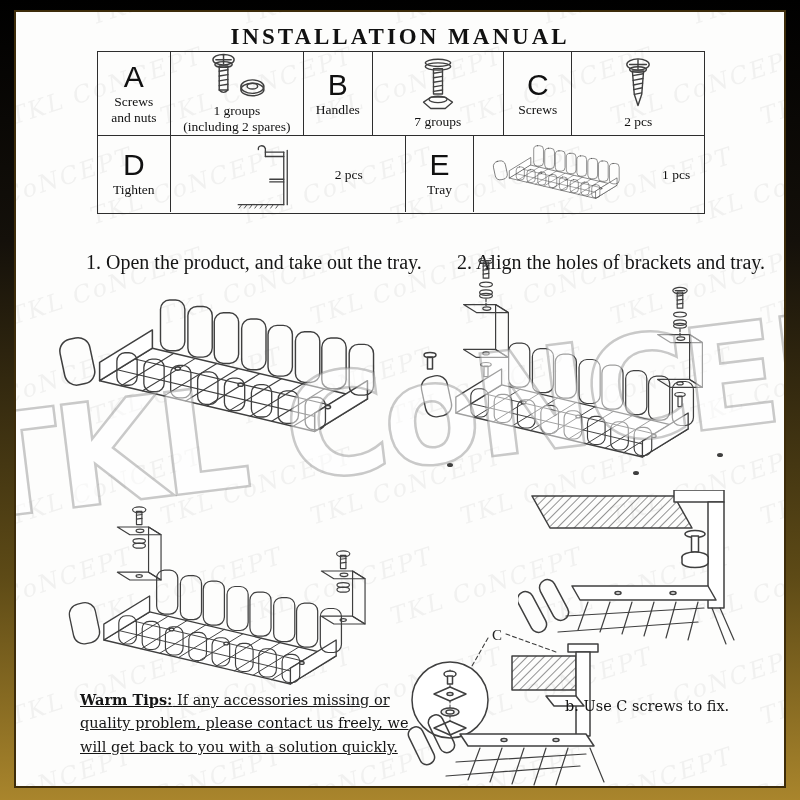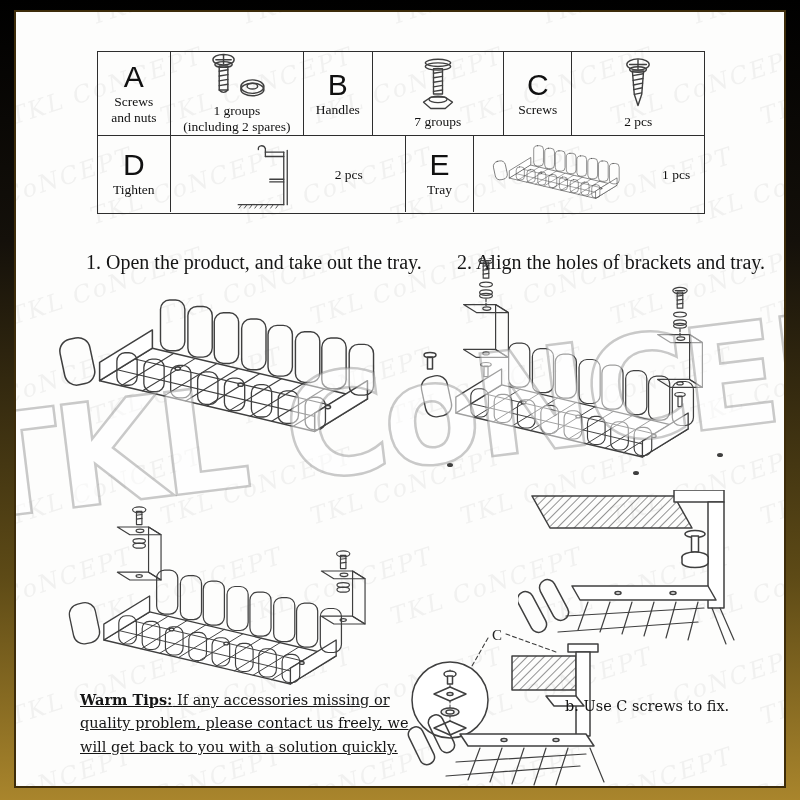--- a/index.html
+++ b/index.html
@@ -184,20 +184,21 @@
         <span class="wm-tile" style="left: 740px; top: 660px;">TKL CoNCEPT</span>
         <span class="wm-tile" style="left: -80px; top: 760px;">TKL CoNCEPT</span>
         <span class="wm-tile" style="left: 70px; top: 760px;">TKL CoNCEPT</span>
         <span class="wm-tile" style="left: 220px; top: 760px;">TKL CoNCEPT</span>
         <span class="wm-tile" style="left: 370px; top: 760px;">TKL CoNCEPT</span>
         <span class="wm-tile" style="left: 520px; top: 760px;">TKL CoNCEPT</span>
         <span class="wm-tile" style="left: 670px; top: 760px;">TKL CoNCEPT</span>
       </div>
 
   <div class="content">
+    <div class="title">INSTALLATION MANUAL</div>
 
     <div class="ptable">
       <div class="prow prow1">
         <div class="pcell" style="width:12%">
           <div class="letter">A</div>
           <div class="pname"><span>Screws</span><br>
             <span>and nuts</span></div>
         </div>
         <div class="pcell" style="width:22%">
           <svg width="70" height="50" viewBox="0 0 70 52">

